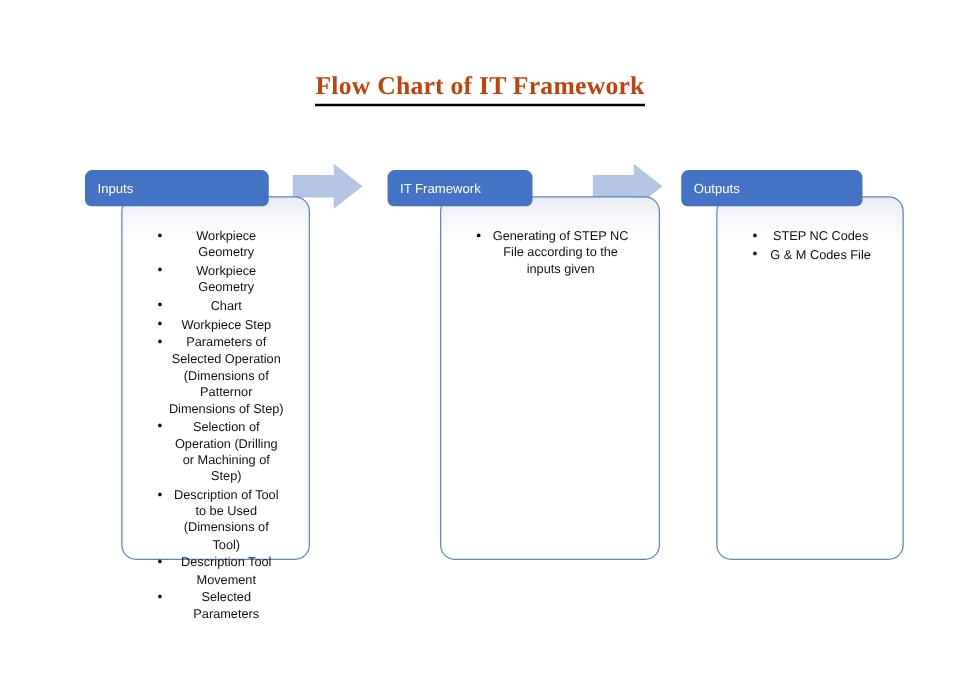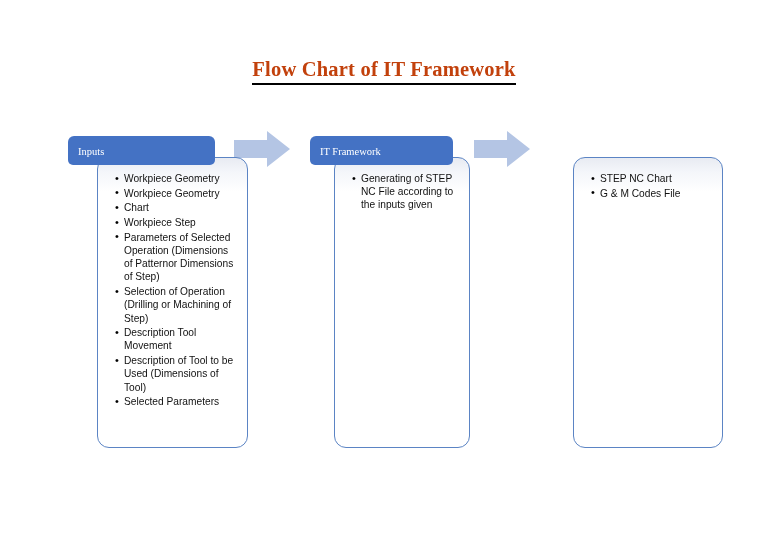--- a/index.html
+++ b/index.html
@@ -54,39 +54,40 @@
     background: #4472c4;
     border-radius: 6px 6px 5px 5px;
     box-sizing: border-box;
     padding: 5px 0 0 10px;
     z-index: 3;
   }
   .stage-header-label {
     color: #ffffff;
     font-size: 10.5px;
     line-height: 14px;
-    font-family: Liberation Serif, serif;
+    font-family: Liberation Sans, sans-serif;
     white-space: nowrap;
   }
 
   
   .stage-body {
     position: absolute;
     box-sizing: border-box;
     background:
       linear-gradient(to bottom, #e8ebf2 0%, #f4f6fa 14px, #ffffff 34px, #ffffff 100%);
     border: 1.1px solid #5b84c4;
     border-radius: 12px;
     z-index: 2;
   }
 
   .bullet-list {
-    margin: 1px;
+    margin: 12px;
     padding: 13px 8px 0 16px;
     list-style: none;
+    text-align: center;
   }
   .bullet-list li {
     position: relative;
     font-size: 10.2px;
     line-height: 13.2px;
     color: #111111;
     margin-bottom: 1.5px;
     padding-left: 9px;
     font-family: "Liberation Sans", sans-serif;
   }
@@ -118,60 +119,63 @@
   <div class="stage" style="left:68px; top:136px; width:180px; height:312px;">
 
     <div class="stage-body" style="left:29px; top:21px; width:151px; height:291px;">
       <ul class="bullet-list">
         <li>Workpiece Geometry</li>
         <li>Workpiece Geometry</li>
         <li>Chart</li>
         <li>Workpiece Step</li>
         <li>Parameters of Selected Operation (Dimensions of Patternor Dimensions of Step)</li>
         <li>Selection of Operation (Drilling or Machining of Step)</li>
+        <li>Description of Tool to be Used (Dimensions of Tool)</li>
         <li>Description Tool Movement</li>
-        <li>Description of Tool to be Used (Dimensions of Tool)</li>
         <li>Selected Parameters</li>
       </ul>
     </div>
 
     <div class="stage-header" style="width:147px;">
       <span class="stage-header-label">Inputs</span>
     </div>
   </div>
 
   <div class="flow-arrow" style="left:234px; top:131px; width:56px; height:36px;">
     <svg width="56" height="36" viewBox="0 0 56 36">
       <polygon points="0,9 33,9 33,0 56,18 33,36 33,27 0,27" fill="#b4c5e4"></polygon>
     </svg>
   </div>
 
   <div class="stage" style="left:310px; top:136px; width:178px; height:312px;">
 
-    <div class="stage-body" style="left:24px; top:21px; width:136px; height:291px;">
+    <div class="stage-body" style="left:42px; top:21px; width:176px; height:291px;">
       <ul class="bullet-list">
         <li>Generating of STEP NC File according  to the inputs given</li>
       </ul>
     </div>
 
-    <div class="stage-header" style="width:143px;">
+    <div class="stage-header" style="width:116px;">
       <span class="stage-header-label">IT Framework</span>
     </div>
   </div>
 
   <div class="flow-arrow" style="left:474px; top:131px; width:56px; height:36px;">
     <svg width="56" height="36" viewBox="0 0 56 36">
       <polygon points="0,9 33,9 33,0 56,18 33,36 33,27 0,27" fill="#b4c5e4"></polygon>
     </svg>
   </div>
 
   <div class="stage" style="left:545px; top:136px; width:178px; height:312px;">
 
     <div class="stage-body" style="left:28px; top:21px; width:150px; height:291px;">
       <ul class="bullet-list">
-        <li>STEP NC Chart</li>
+        <li>STEP NC Codes</li>
         <li>G &amp; M Codes File</li>
       </ul>
     </div>
 
+    <div class="stage-header" style="width:145px;">
+      <span class="stage-header-label">Outputs</span>
+    </div>
   </div>
 
 </div>
 
 </body></html>

